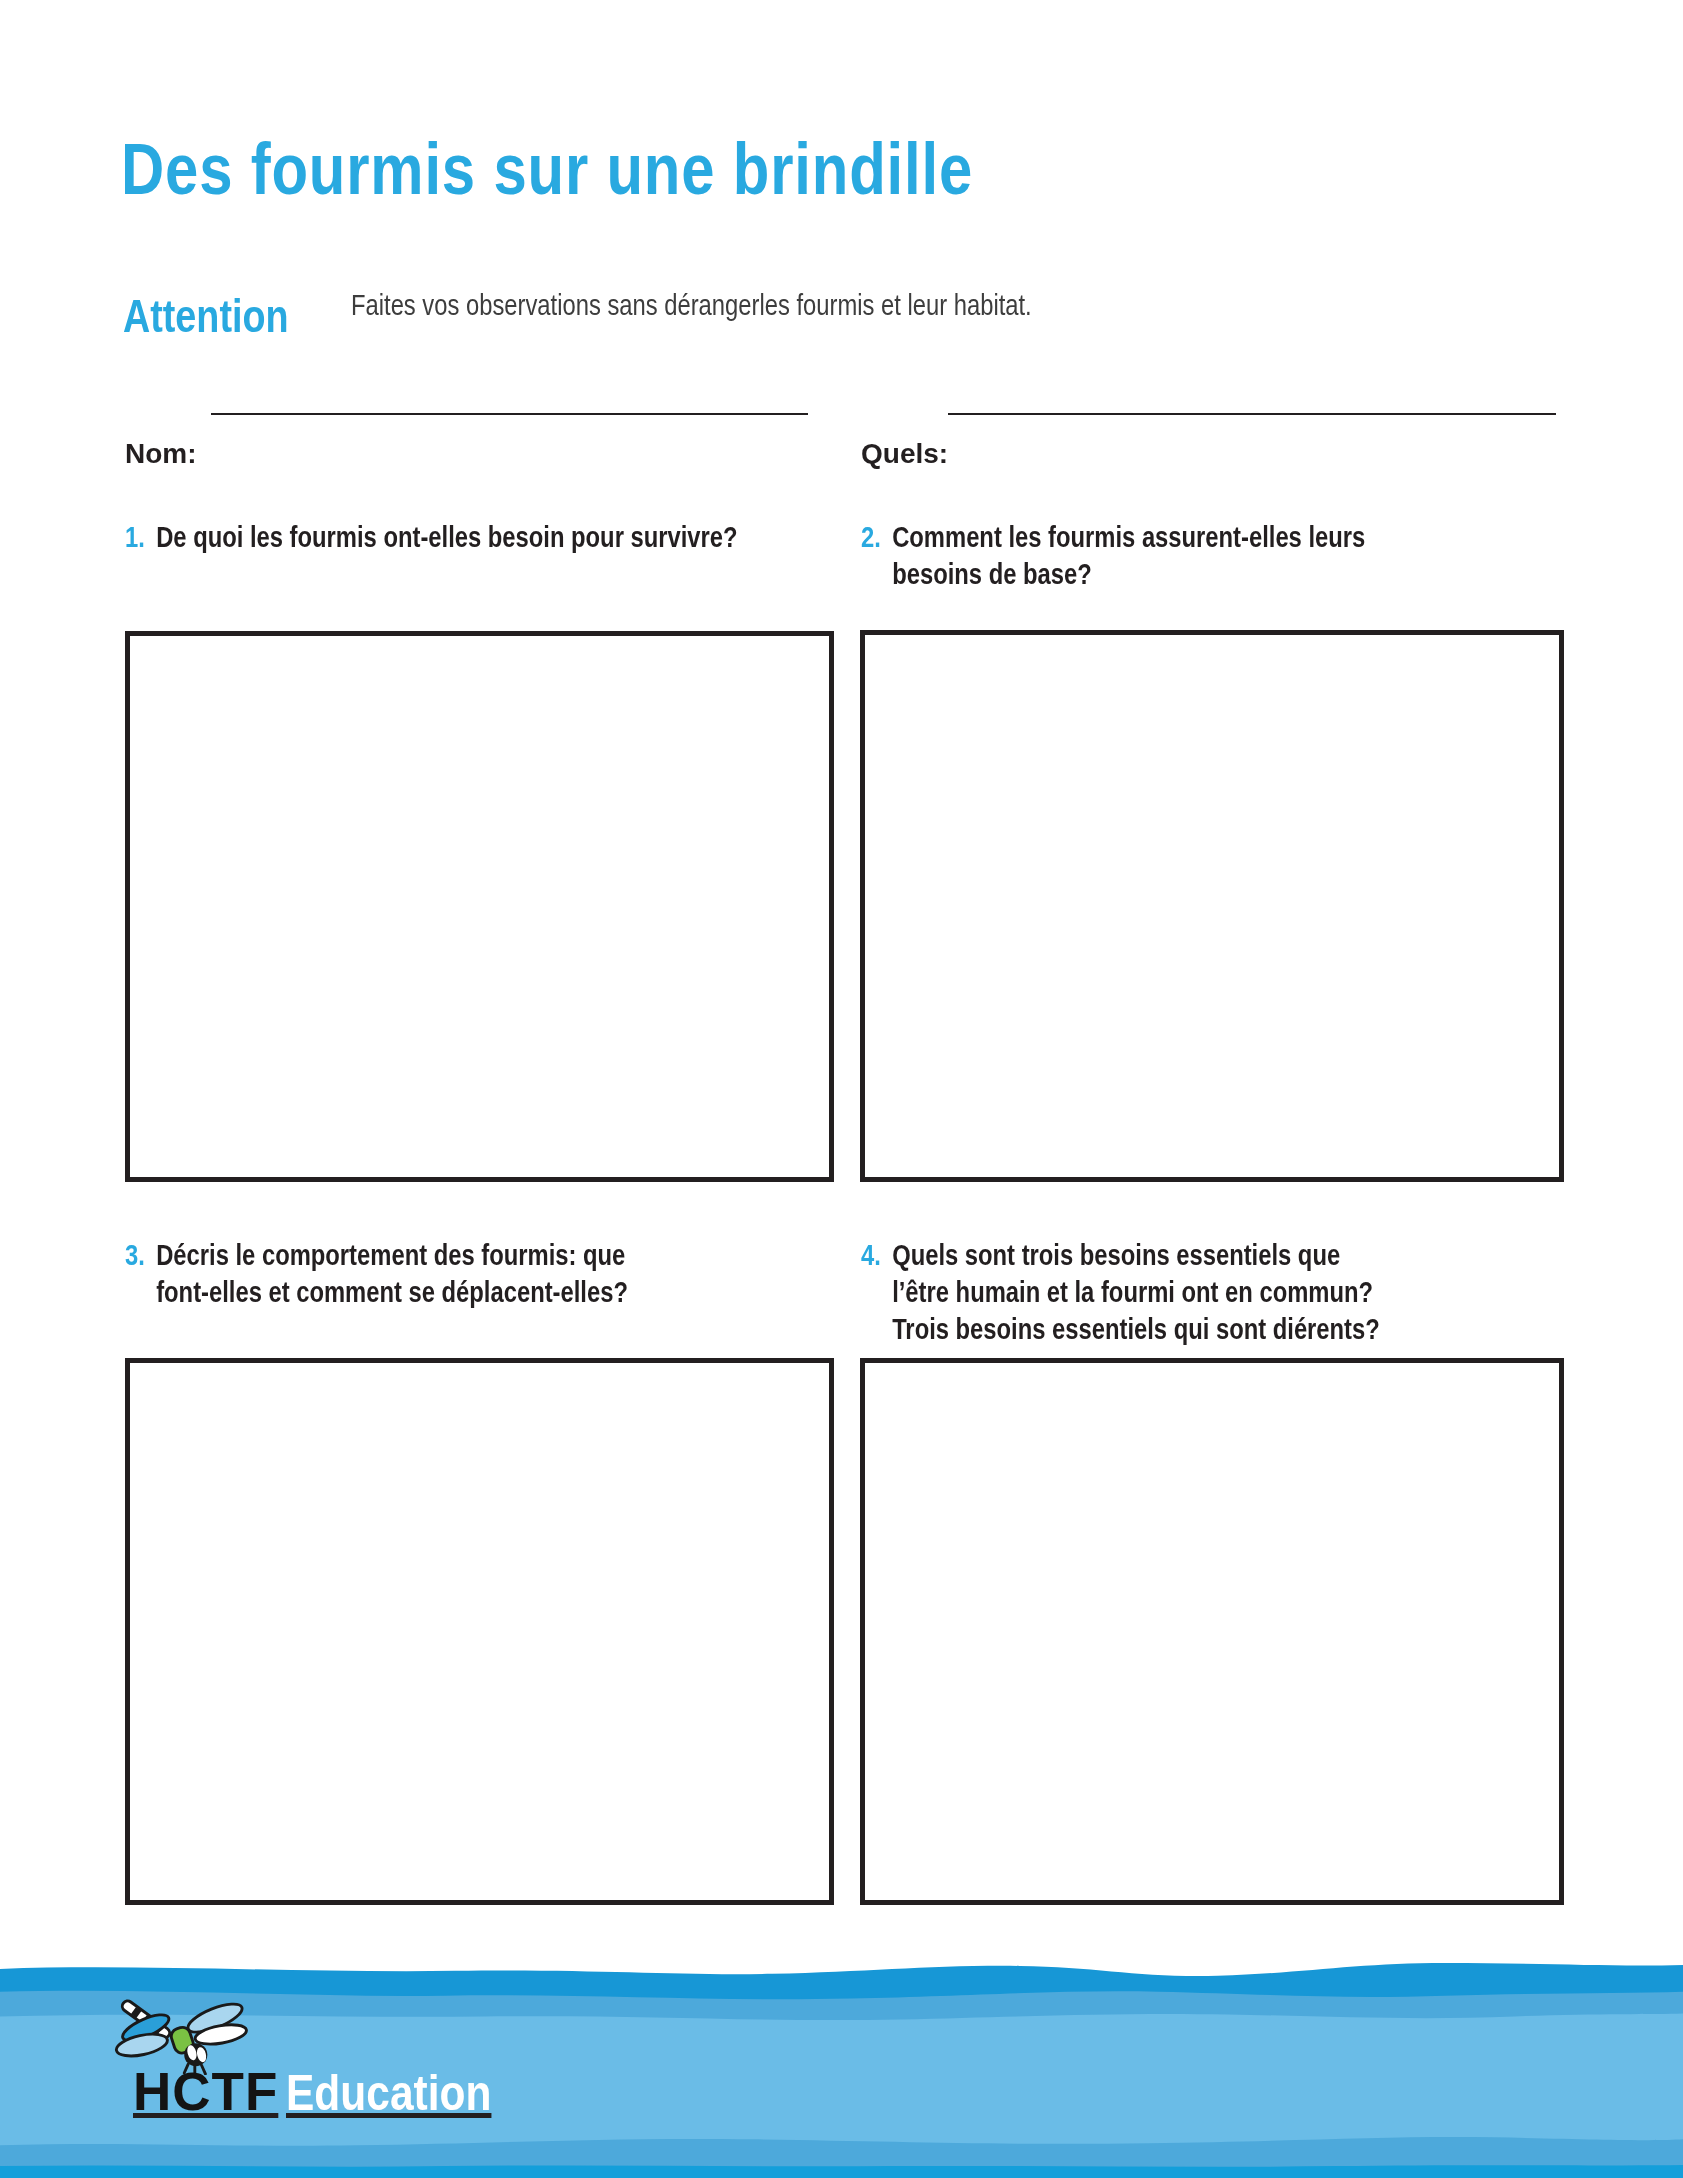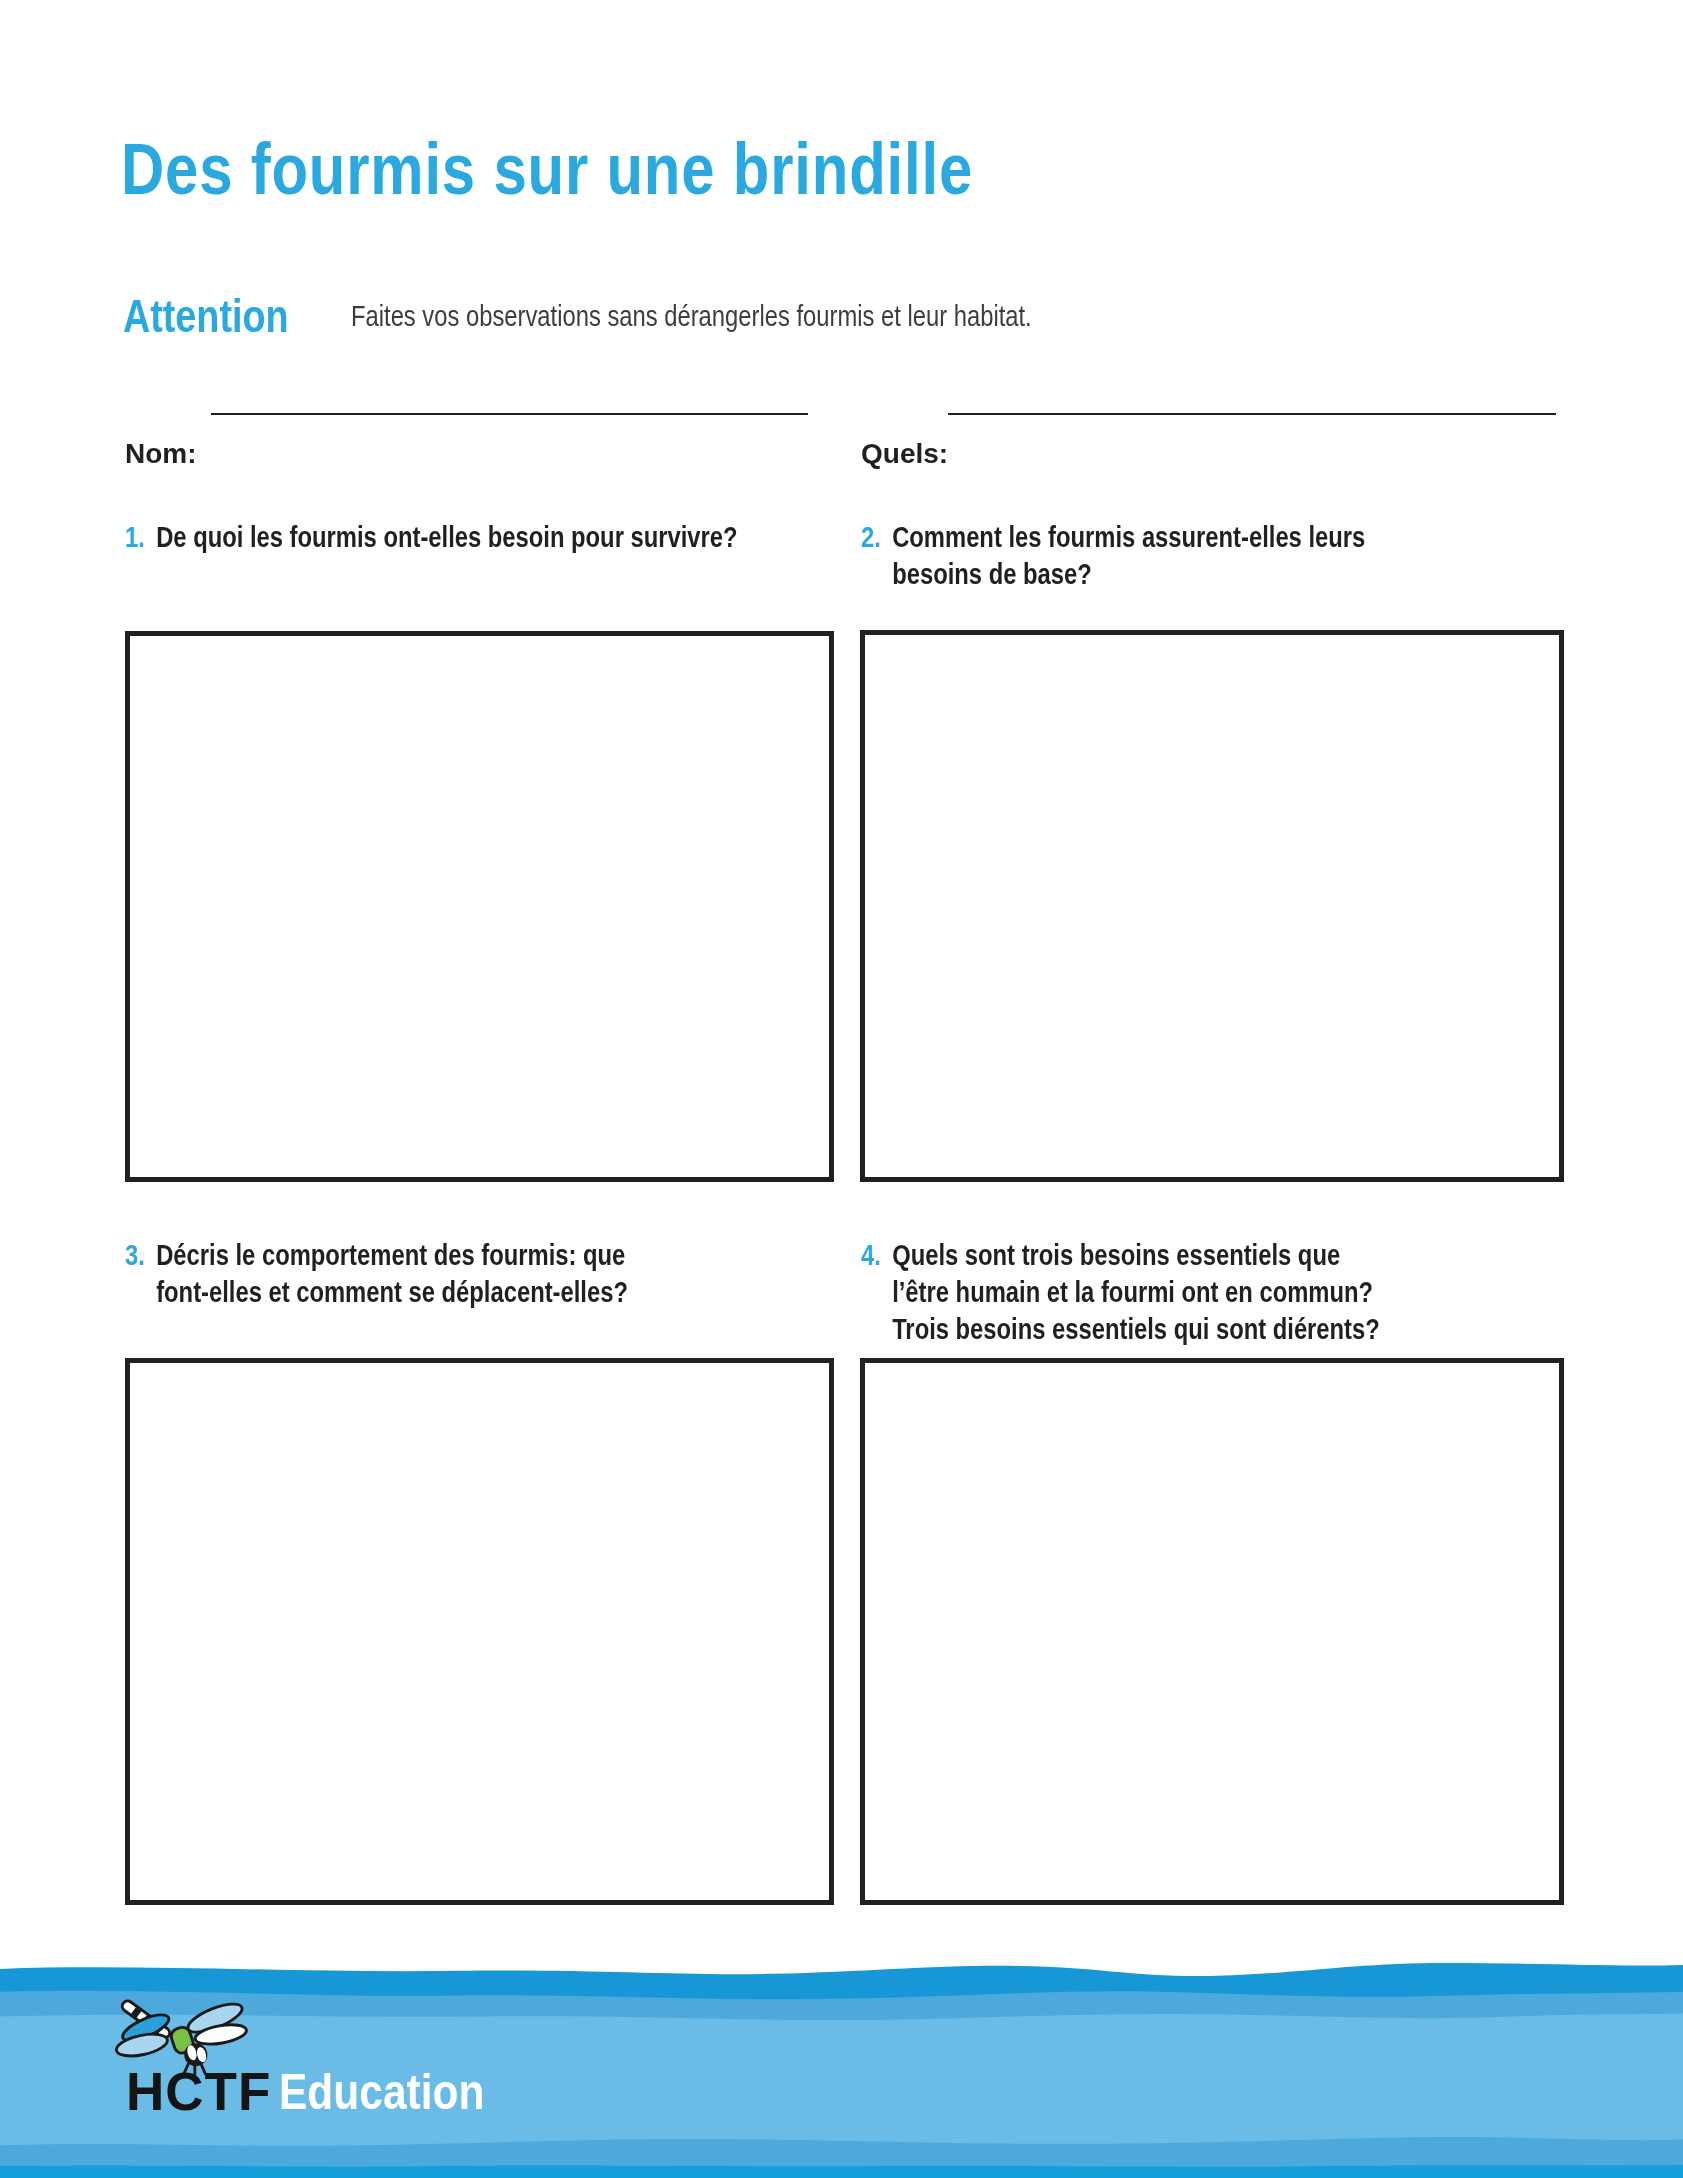--- a/index.html
+++ b/index.html
@@ -16,21 +16,21 @@
   
   .title {
     left:121px; top:127px;
     font-size:73px; font-weight:700; letter-spacing:1px;
     color:#29a9e0;
     transform:scaleX(0.82); transform-origin:0 0;
     white-space:nowrap;
   }
 
   
-  .attention-row { left:123px; top:289px; display:flex; align-items:center; white-space:nowrap; }
+  .attention-row { left:123px; top:289px; display:flex; align-items:flex-start; white-space:nowrap; }
   .attention-label {
     font-size:46px; font-weight:700; color:#29a9e0;
     display:inline-block; transform:scaleX(0.82); transform-origin:0 0;
   }
   .attention-text {
     font-size:29px; font-weight:400; color:#3d3d3d; margin-left:26px;
     display:inline-block; transform:scaleX(0.82); transform-origin:0 0;
   }
 
   
@@ -44,21 +44,21 @@
     transform:scaleX(0.82); transform-origin:0 0;
     white-space:nowrap;
   }
   .q-num { width:38px; flex:none; color:#29a9e0; }
 
   
   .answer-box { position:absolute; border:5px solid #231f20; background:#ffffff; }
 
   
   .footer-wave { position:absolute; left:0; top:1955px; width:1683px; height:223px; }
-  .logo-row { left:126px; top:2061px; display:flex; align-items:center; white-space:nowrap; }
+  .logo-row { left:133px; top:2061px; display:flex; align-items:flex-end; white-space:nowrap;text-decoration:underline; }
   .logo-acronym { font-size:53px; font-weight:800; letter-spacing:1px; color:#141414; }
   .logo-word {
     font-size:50px; font-weight:700; color:#ffffff; margin-left:8px;
     display:inline-block; transform:scaleX(0.85); transform-origin:0 0;
   }
   .dragonfly-wrap { left:113px; top:1992px; width:154px; height:83px; }
 </style>
 </head>
 <body>
 

